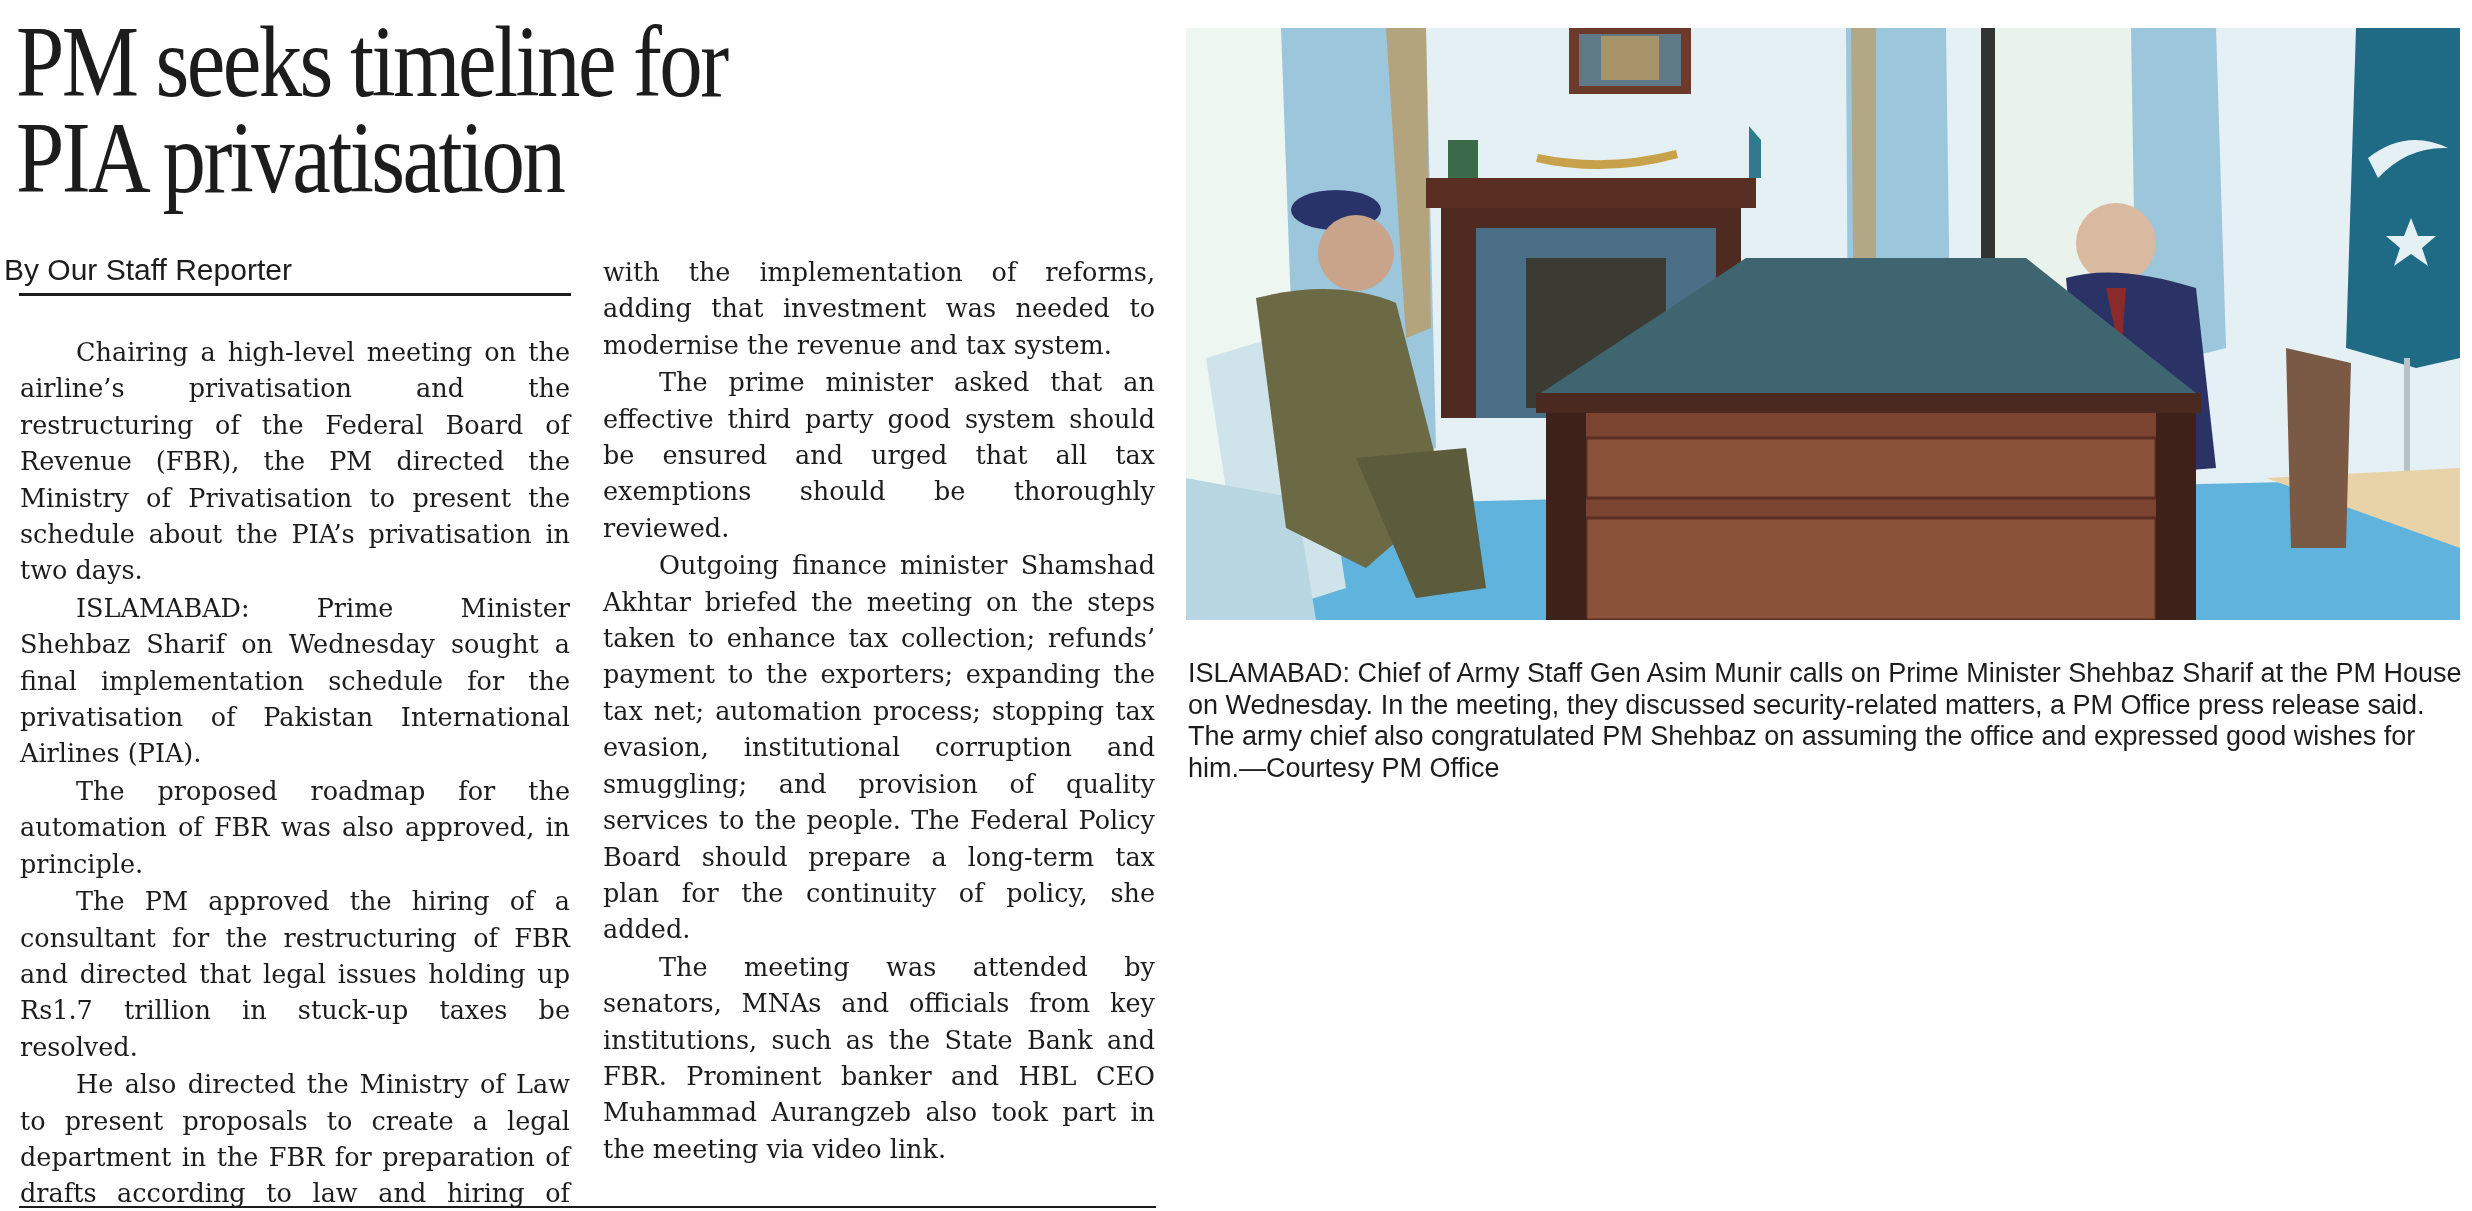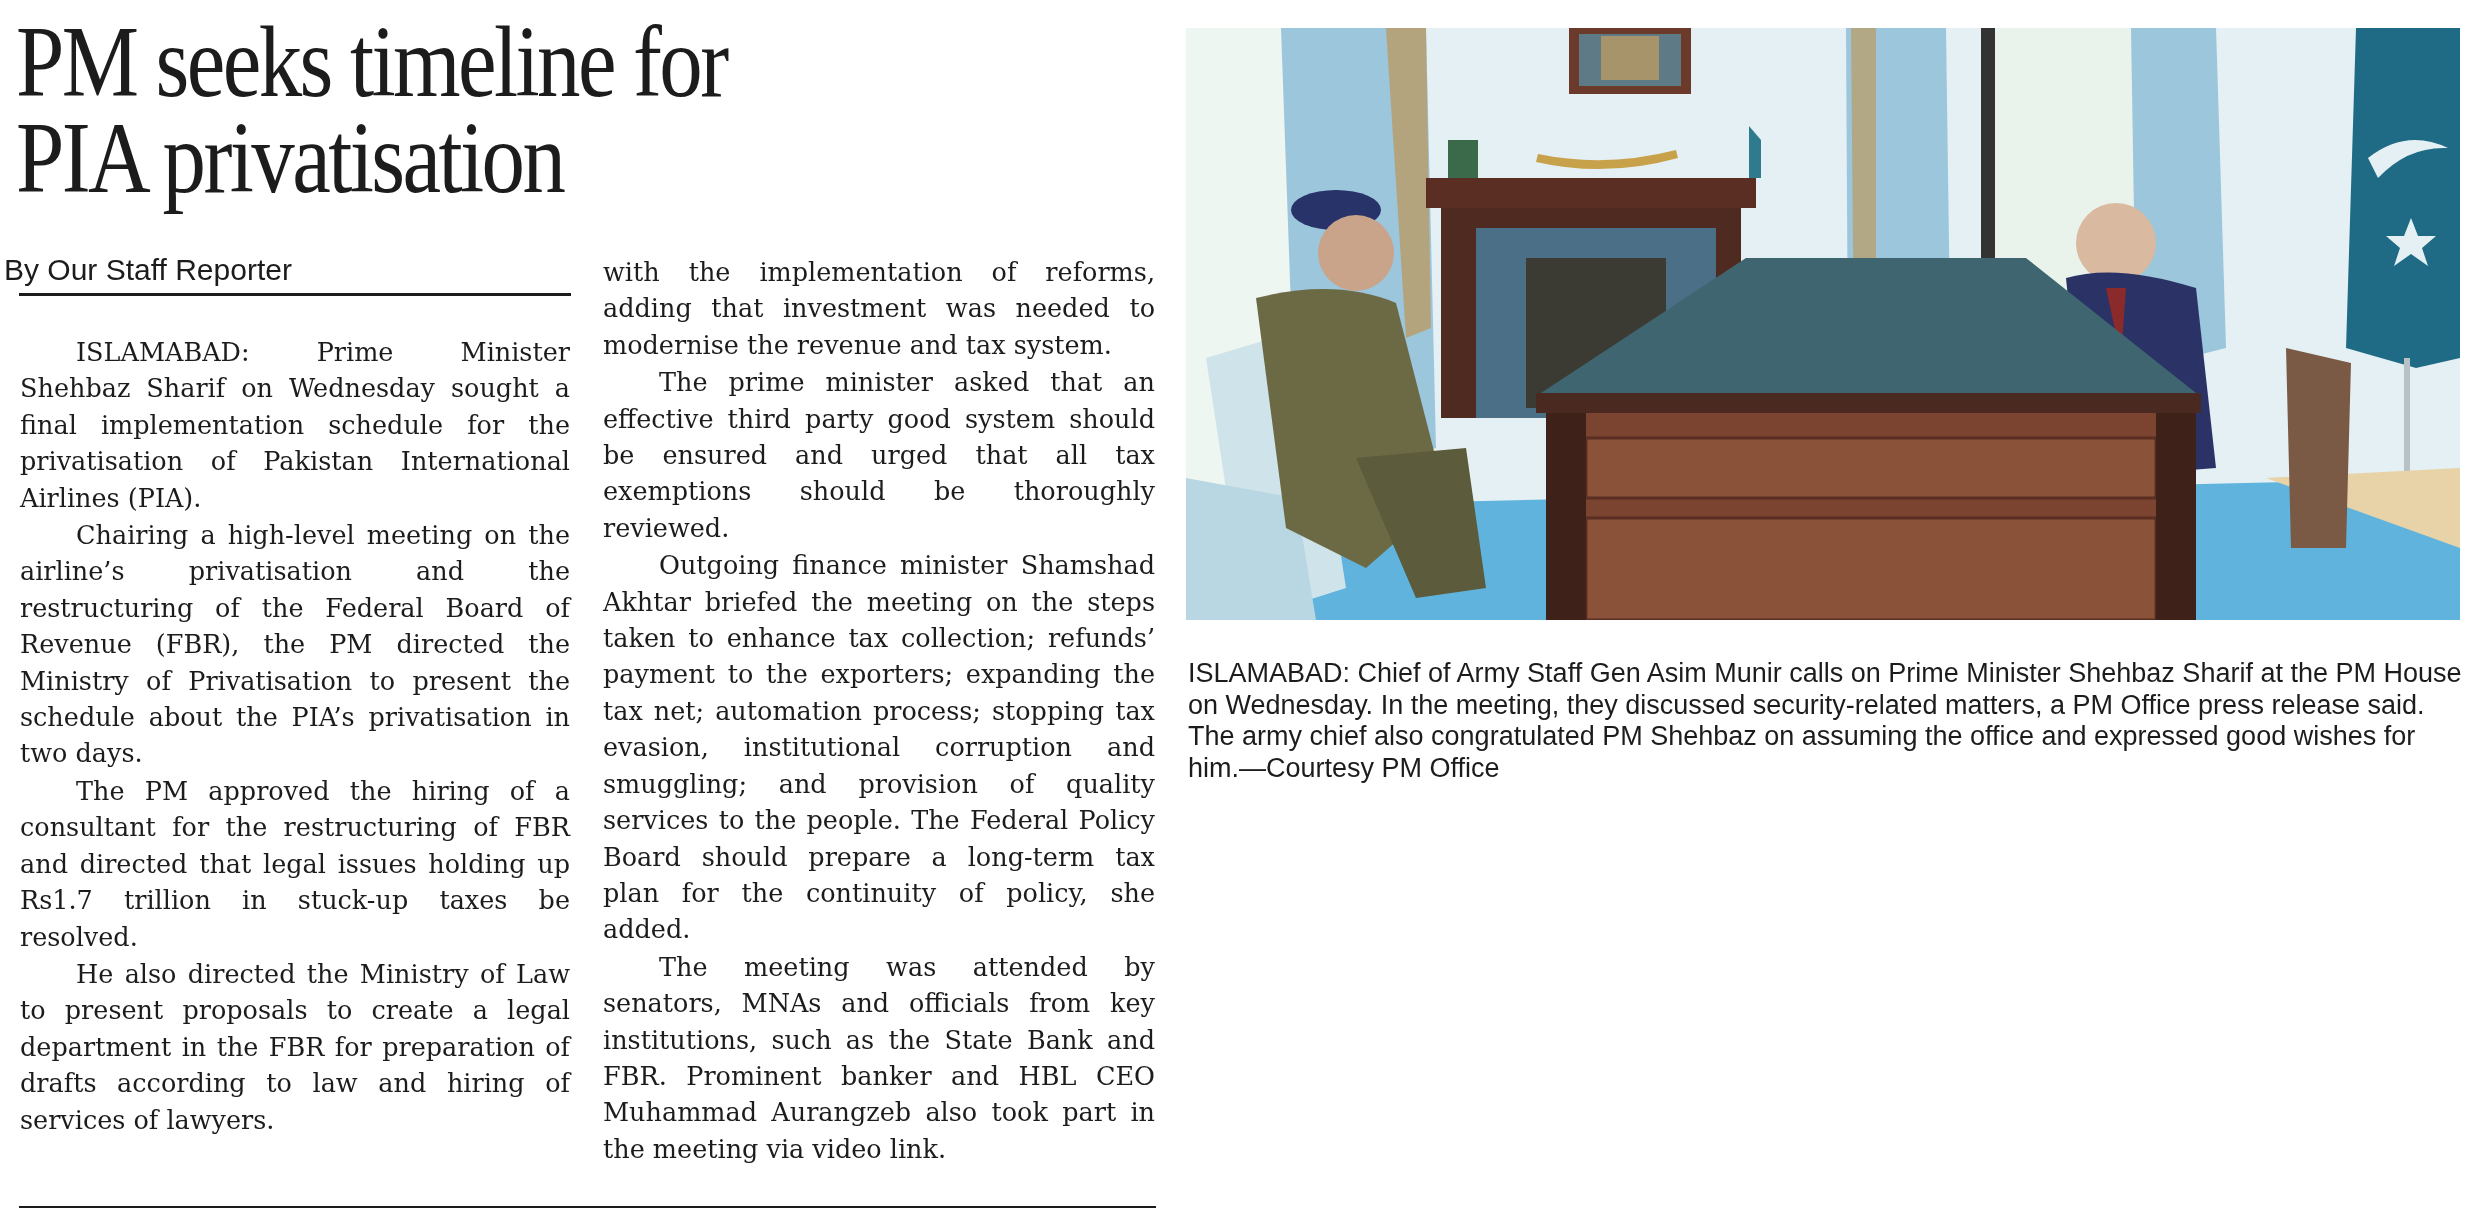--- a/index.html
+++ b/index.html
@@ -45,22 +45,23 @@
 
 <div class="headline">
   <div>PM seeks timeline for</div>
   <div>PIA privatisation</div>
 </div>
 
 <div class="byline">By Our Staff Reporter</div>
 <div class="byline-rule"></div>
 
 <div class="col col1">
+  <p>Chairing a high-level meeting on the airline’s privatisation and the restructuring of the Federal Board of Revenue (FBR), the PM directed the Ministry of Privatisation to present the schedule about the PIA’s privatisation in two days.</p>
   <p>ISLAMABAD: Prime Minister Shehbaz Sharif on Wednesday sought a final implementation schedule for the privatisation of Pakistan International Airlines (PIA).</p>
-  <p>Chairing a high-level meeting on the airline’s privatisation and the restructuring of the Federal Board of Revenue (FBR), the PM directed the Ministry of Privatisation to present the schedule about the PIA’s privatisation in two days.</p>
+  <p>The proposed roadmap for the automation of FBR was also approved, in principle.</p>
   <p>The PM approved the hiring of a consultant for the restructuring of FBR and directed that legal issues holding up Rs1.7 trillion in stuck-up taxes be resolved.</p>
   <p>He also directed the Ministry of Law to present proposals to create a  legal department in the FBR for preparation of drafts according to law  and hiring of services of lawyers.</p>
 
 </div>
 
 <div class="col col2">
   <p class="cont">with the implementation of reforms, adding  that investment was needed to modernise the revenue and tax system.</p>
   <p>The prime minister asked that an effective third party good system should be ensured and urged that all tax exemptions should be thoroughly reviewed.</p>
   <p>Outgoing finance minister Shamshad Akhtar briefed the meeting on the steps taken to enhance  tax collection; refunds’ payment to the exporters; expanding the tax  net; automation process; stopping tax evasion, institutional corruption  and smuggling; and provision of quality services to the people. The Federal Policy Board should prepare a long-term tax plan for the continuity of policy, she added.</p>
   <p>The meeting was attended by senators, MNAs and officials from key institutions, such as the State Bank and FBR. Prominent banker and HBL CEO Muhammad Aurangzeb also took part in the meeting via video link.</p>

